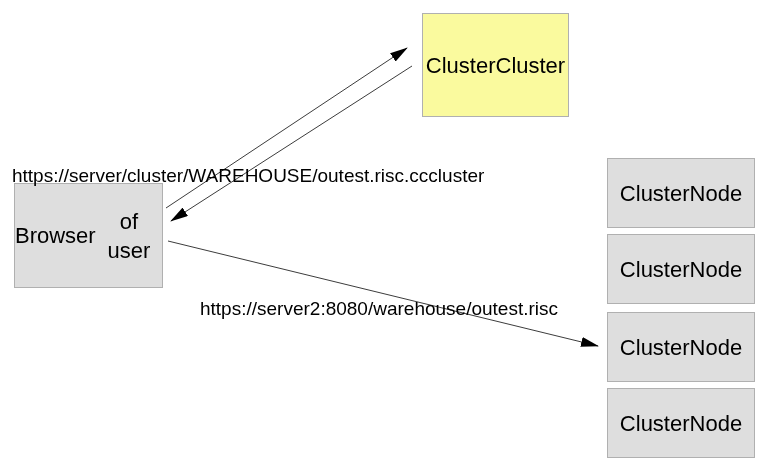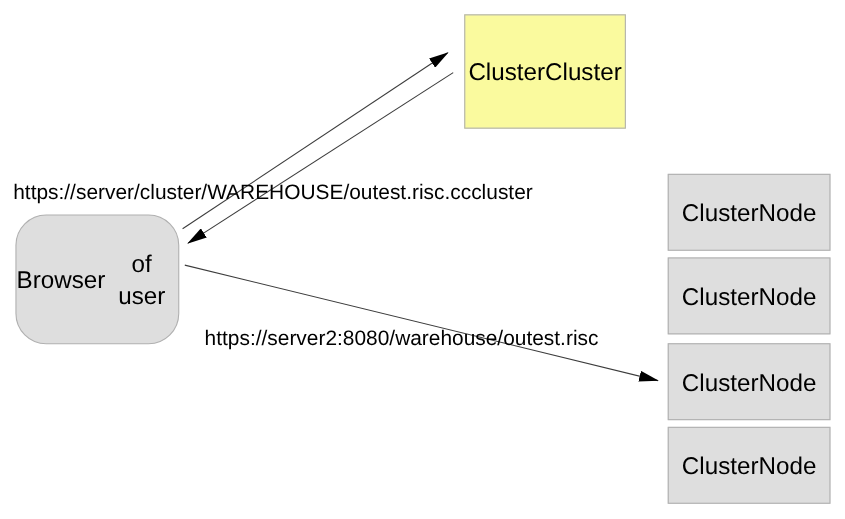--- a/index.html
+++ b/index.html
@@ -41,43 +41,42 @@
     font-size: 22px;
     line-height: 29px;
     border: 1px solid var(--box_border, #b0b0b0);
   }
   .box-manager {
     left: 422px; top: 13px;
     width: 147px; height: 104px;
     background: var(--manager_fill, #fafa9e);
   }
   .box-browser {
-    left: 14px; top: 195px;
-    width: 149px; height: 118px;
+    left: 14px; top: 183px;
+    width: 149px; height: 105px;
     background: var(--node_fill, #dedede);
-    border-radius: 28px;
   }
   .box-node {
     left: 607px;
     width: 148px; height: 70px;
     background: var(--node_fill, #dedede);
   }
   .node-0 { top: 158px; }
   .node-1 { top: 234px; }
   .node-2 { top: 312px; }
   .node-3 { top: 388px; }
   .url-label {
     position: absolute;
     color: var(--text, #000000);
     font-size: 19px;
     line-height: 24px;
     white-space: nowrap;
   }
   .url-top { left: 12px; top: 132px; margin-top: 32px; }
-  .url-bottom { left: 186px; top: 297px; }
+  .url-bottom { left: 200px; top: 297px; }
 </style>
 </head>
 <body>
 
 <div class="canvas">
 
   <svg class="arrows" width="768" height="472" viewBox="0 0 768 472" xmlns="http://www.w3.org/2000/svg">
     <defs>
       <marker id="arrowhead" viewBox="0 0 18 10" refX="17" refY="5" markerWidth="18" markerHeight="10" orient="auto" markerUnits="userSpaceOnUse">
         <path class="head" d="M0,0 L18,5 L0,10 z"></path>

